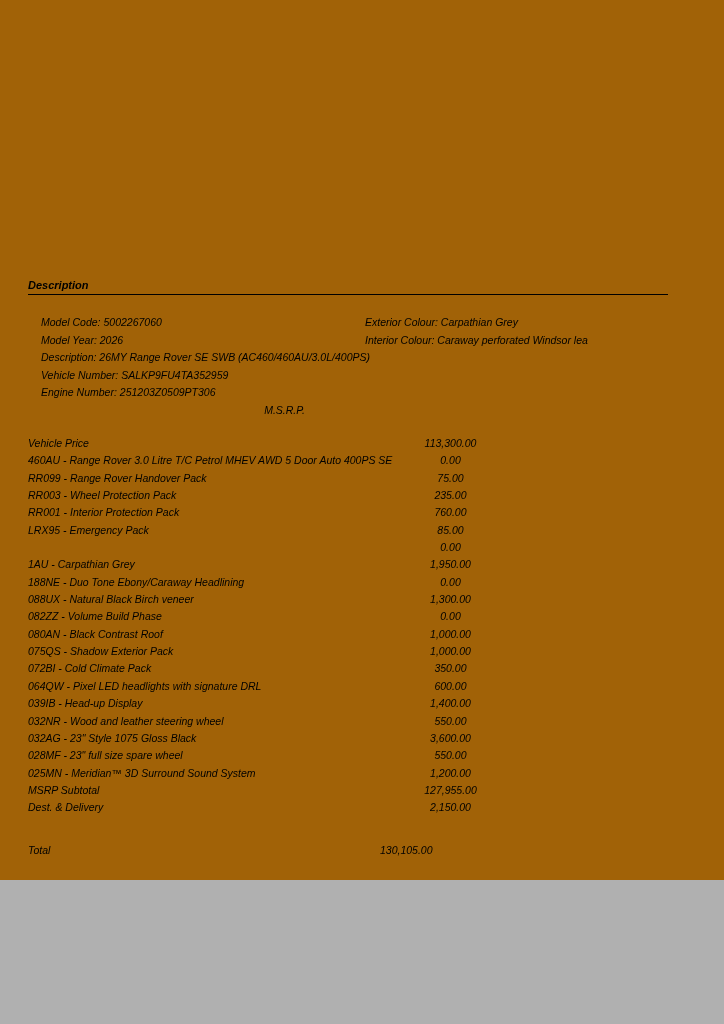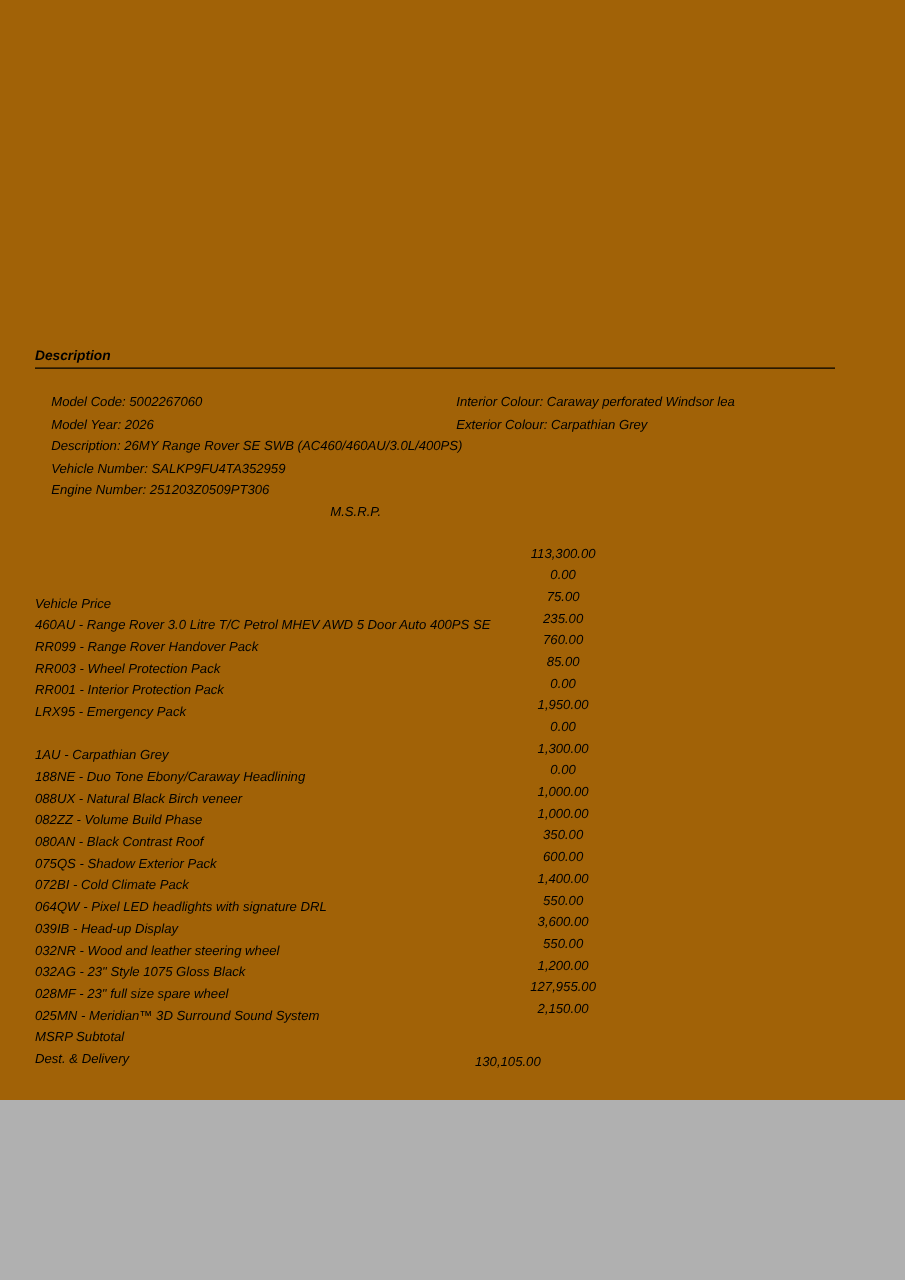--- a/index.html
+++ b/index.html
@@ -86,21 +86,20 @@
   .item-row {
     position: relative;
     height: 17.35px;
     line-height: 17.35px;
     white-space: nowrap;
   }
   .item-desc {
     position: absolute;
     left: 0;
     top: 0;
-    margin-top: 40px;
   }
   .item-amount {
     position: absolute;
     left: 340px;
     top: 0;
     width: 165px;
     text-align: center;
   }
   .total-row {
     position: absolute;
@@ -125,22 +124,22 @@
 
     <div class="info-block">
       <div class="info-col-left">
         <div class="info-line">Model Code: 5002267060</div>
         <div class="info-line">Model Year: 2026</div>
         <div class="info-line">Description: 26MY Range Rover SE SWB (AC460/460AU/3.0L/400PS)</div>
         <div class="info-line">Vehicle Number: SALKP9FU4TA352959</div>
         <div class="info-line">Engine Number: 251203Z0509PT306</div>
       </div>
       <div class="info-col-right">
+        <div class="info-line">Exterior Colour: Carpathian Grey</div>
         <div class="info-line">Interior Colour: Caraway perforated Windsor lea</div>
-        <div class="info-line">Exterior Colour: Carpathian Grey</div>
       </div>
     </div>
 
     <div class="msrp-label">M.S.R.P.</div>
 
     <div class="items">
       <div class="item-row">
         <span class="item-desc">Vehicle Price</span>
         <span class="item-amount">113,300.00</span>
       </div>

